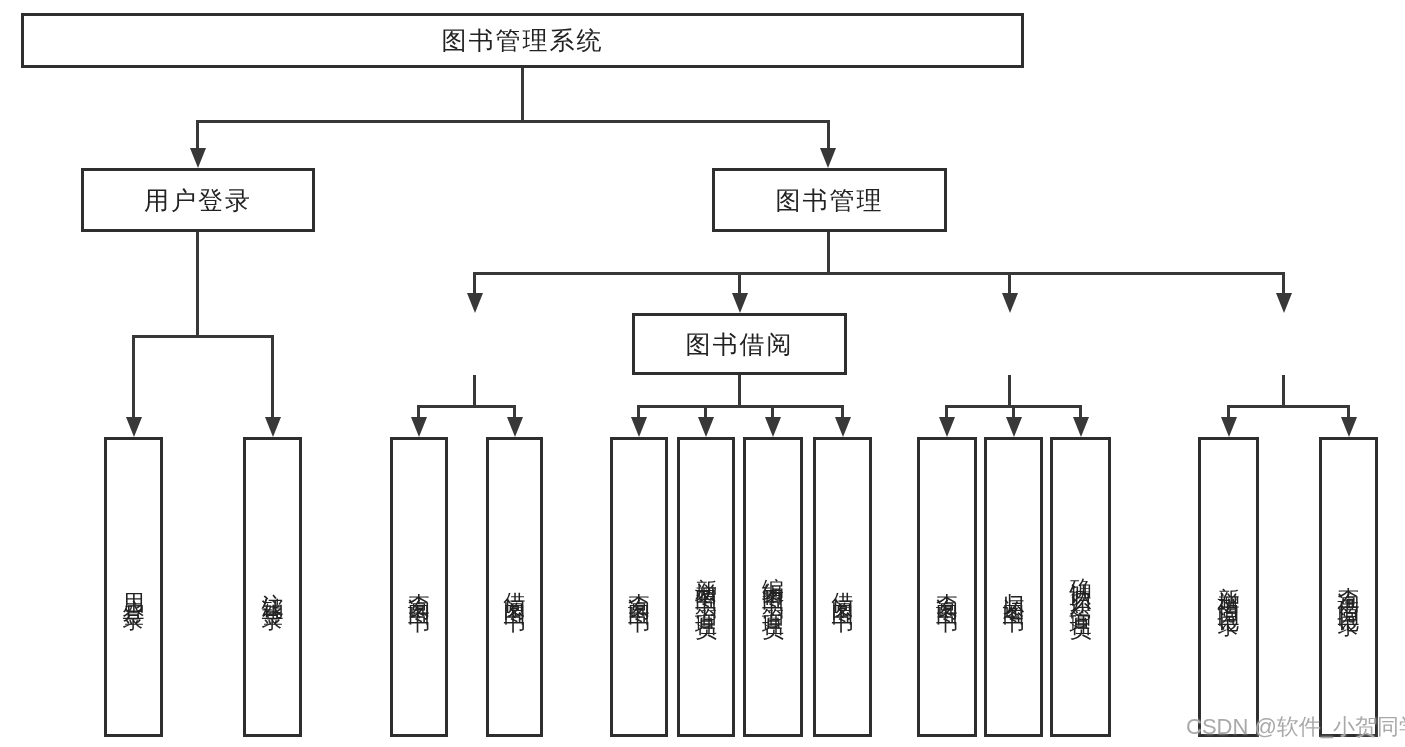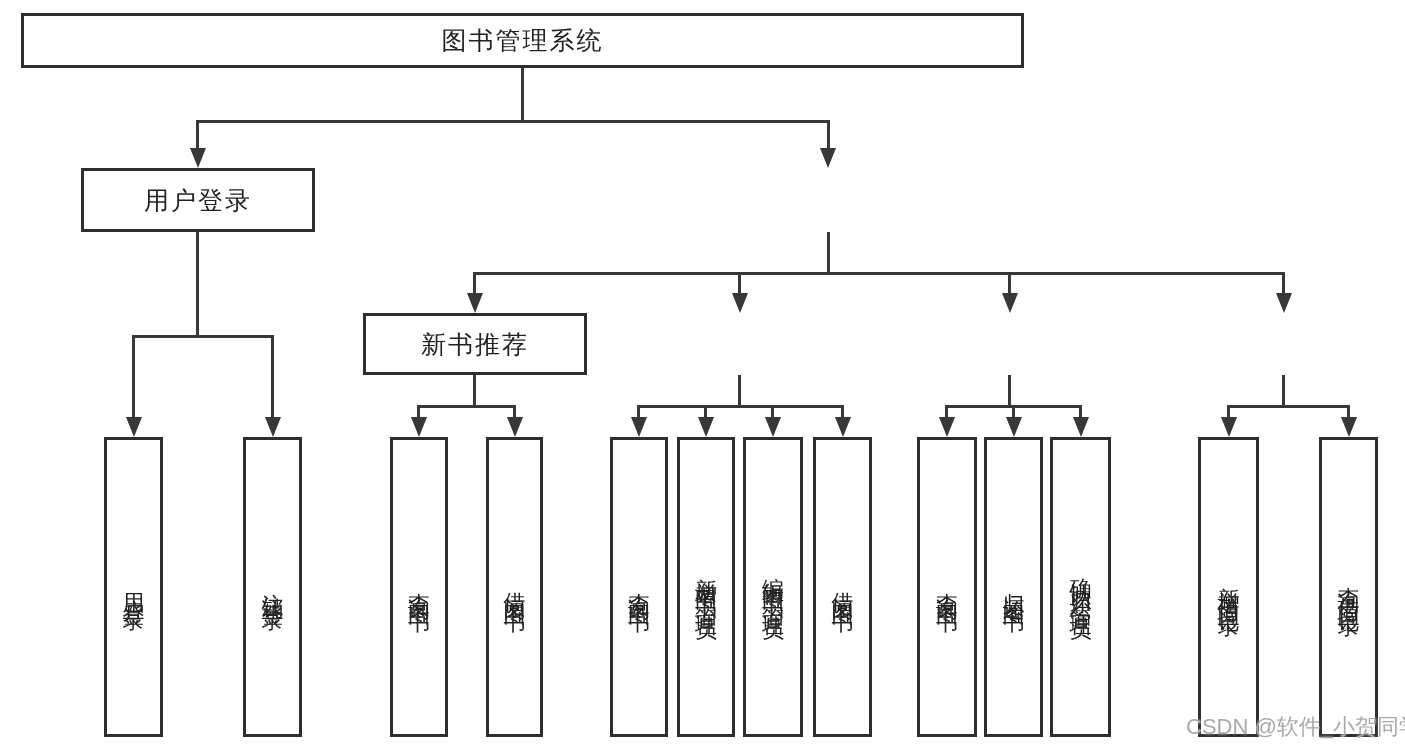--- a/index.html
+++ b/index.html
@@ -41,23 +41,26 @@
 
 <div class="canvas">
 
   <div class="box hbox" style="left:21px;top:13px;width:1003px;height:55px">
     <span>图书管理系统</span>
   </div>
 
   <div class="box hbox" style="left:81px;top:168px;width:234px;height:64px">
     <span>用户登录</span>
   </div>
+  <div class="box hbox" style="left:712px;top:168px;width:235px;height:64px">
+    <span>图书管理</span>
+  </div>
 
-  <div class="box hbox" style="left:363px;top:313px;width:224px;height:62px">
-    <span>新书推荐</span>
+  <div class="box hbox" style="left:632px;top:313px;width:215px;height:62px">
+    <span>图书借阅</span>
   </div>
 
   <div class="box leaf" style="left:104px;top:437px;width:59px;height:300px">
     <span>用户登录</span>
   </div>
   <div class="box leaf" style="left:243px;top:437px;width:59px;height:300px">
     <span>注销登录</span>
   </div>
 
   <div class="box leaf" style="left:390px;top:437px;width:58px;height:300px">

